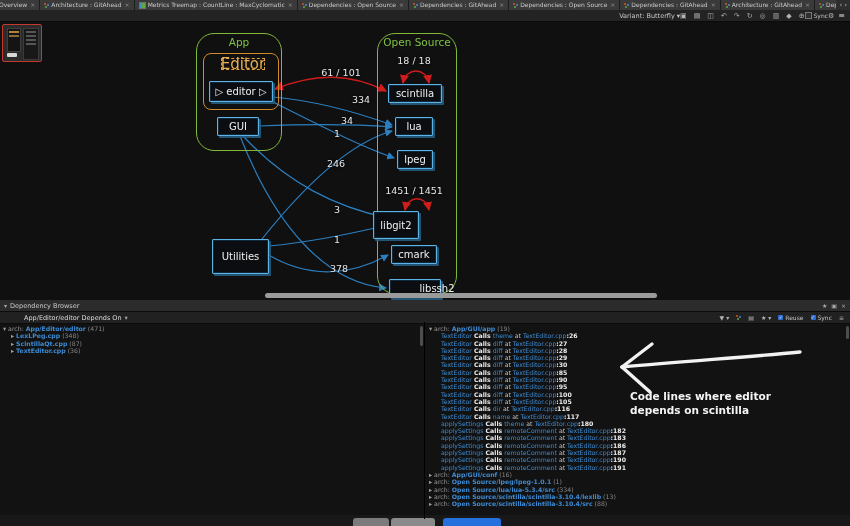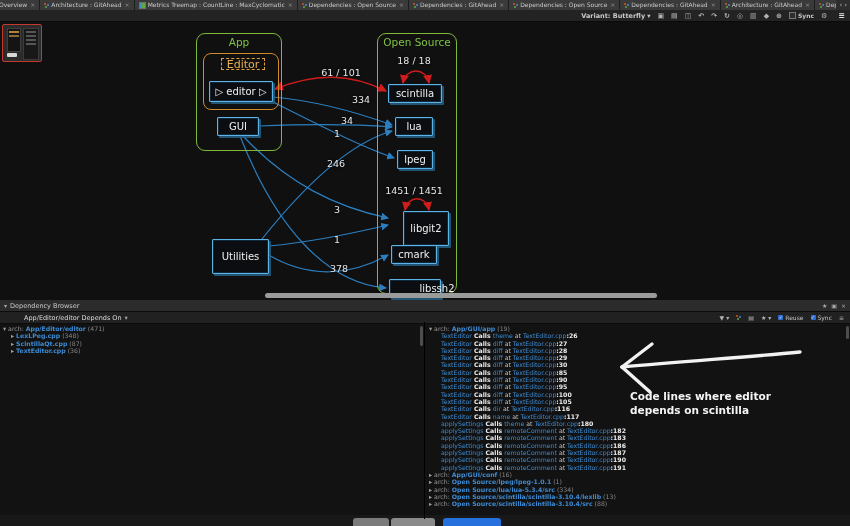--- a/index.html
+++ b/index.html
@@ -13,51 +13,51 @@
     font-size:6px;color:#c9c9c9;white-space:nowrap;line-height:10px;}
   .tclose{color:#8f8f8f;font-size:6px;margin-left:1px;}
   .ticon{width:5px;height:5px;display:inline-block;position:relative;flex:none;}
   .ticon.dependency::before{content:"";position:absolute;left:0;top:0;width:2px;height:2px;border-radius:50%;
     background:#d0552b;box-shadow:3px 1px 0 #3f8fd0,1px 3px 0 #62a83d;}
   .ticon.treemap{border:1px solid #6f6f6f;background:linear-gradient(90deg,#3f8fd0 50%,#62a83d 50%);}
   .tabnav{display:flex;align-items:center;gap:2px;padding:0 3px;color:#bbb;font-size:7px;background:#2e2e2e;}
 
   
   .toolbar{position:absolute;left:0;top:10px;width:850px;height:12px;background:#232323;z-index:6;
-    display:flex;align-items:center;justify-content:flex-end;gap:7px;padding-right:5px;box-sizing:border-box;
-    border-bottom:1px solid #0a0a0a;font-weight:bold;}
+    display:flex;align-items:center;justify-content:flex-end;padding-right:5px;box-sizing:border-box;
+    border-bottom:1px solid #0a0a0a;}
   .variant{display:flex;align-items:center;gap:2px;font-size:6.5px;color:#c8c8c8;}
   .tbicons{display:flex;align-items:center;gap:7px;}
   .tbicon{font-size:7px;color:#b2b2b2;line-height:12px;}
   .syncbox{display:flex;align-items:center;gap:2px;font-size:6.5px;color:#bdbdbd;}
   .cb{width:5px;height:5px;border:1px solid #787878;background:#2e2e2e;display:inline-block;}
   .menu{color:#dcdcdc;font-size:8px;margin-left:4px;}
 
   
   .canvasbg{position:absolute;left:0;top:22px;width:850px;height:278px;background:#101010;z-index:0;}
   svg.edges{position:absolute;left:0;top:0;width:850px;height:526px;z-index:1;pointer-events:none;}
   .epath-blue{fill:none;stroke:#2b7fc0;stroke-width:1.2;}
   .epath-red{fill:none;stroke:#d11c1c;stroke-width:1.4;}
-  .gbox{position:absolute;border:1px solid #7fb93c;border-radius:9px;z-index:2;box-sizing:border-box;}
+  .gbox{position:absolute;border:1px solid #7fb93c;border-radius:18px;z-index:2;box-sizing:border-box;}
   .glabel{text-align:center;color:#7fc244;font-size:10.5px;margin-top:2px;}
   #g-app{left:196px;top:33px;width:86px;height:118px;}
   #g-os{left:377px;top:33px;width:80px;height:261px;}
   .owrap{position:absolute;left:203px;top:53px;width:76px;height:57px;border:1px solid #d08a2c;border-radius:8px;z-index:2;box-sizing:border-box;}
   .ndash{position:absolute;left:221px;top:58px;width:44px;height:12px;border:1px dashed #e0a040;color:#e8b050;
-    font-size:11px;display:flex;align-items:center;justify-content:center;z-index:3;background:#101010;box-sizing:border-box;}
+    font-size:15px;display:flex;align-items:center;justify-content:center;z-index:3;background:#101010;box-sizing:border-box;}
   .nbox{position:absolute;background:#0b0d10;border:1px solid #5db4e4;color:#f0f0f0;font-size:10px;
     display:flex;align-items:center;justify-content:center;z-index:3;box-sizing:border-box;
     box-shadow:2px 2px 0 rgba(40,96,134,.85), inset 0 0 0 1px rgba(18,52,78,.7);border-radius:1px;white-space:nowrap;}
   #n-editor{left:209px;top:81px;width:64px;height:21px;}
   #n-gui{left:217px;top:117px;width:42px;height:19px;}
   #n-utilities{left:212px;top:239px;width:57px;height:35px;}
   #n-scintilla{left:388px;top:84px;width:54px;height:19px;}
   #n-lua{left:395px;top:117px;width:38px;height:19px;}
   #n-lpeg{left:397px;top:150px;width:36px;height:19px;}
-  #n-libgit2{left:403px;top:211px;width:46px;height:35px;}
+  #n-libgit2{left:373px;top:211px;width:46px;height:28px;}
   #n-cmark{left:391px;top:245px;width:46px;height:19px;}
   #n-libssh2{left:389px;top:279px;width:52px;height:19px;padding-left:44px;}
   .elabel{position:absolute;z-index:4;color:#e7e7e7;font-size:9.5px;transform:translate(-50%,-50%);white-space:nowrap;
     text-shadow:0 0 3px #000;}
   .hscroll{position:absolute;left:265px;top:293px;width:392px;height:5px;background:#9a9a9a;border-radius:3px;z-index:4;}
 
   
   .thumb{position:absolute;left:2px;top:24px;width:40px;height:38px;background:#2b2b2b;border:1px solid #c23a2e;
     border-radius:2px;z-index:7;box-sizing:border-box;}
   .thumb .p1{position:absolute;left:4px;top:3px;width:12px;height:22px;background:#141414;border:1px solid #3e3e3e;}

